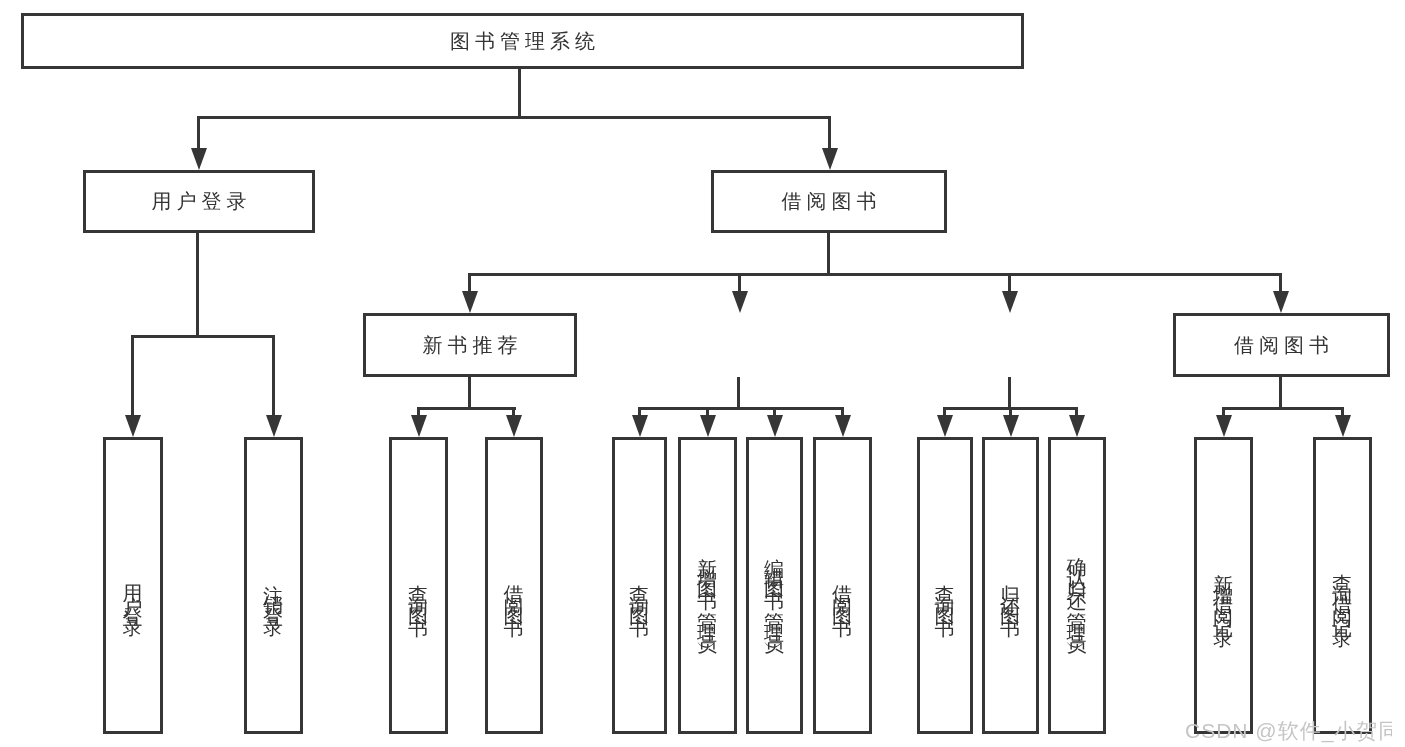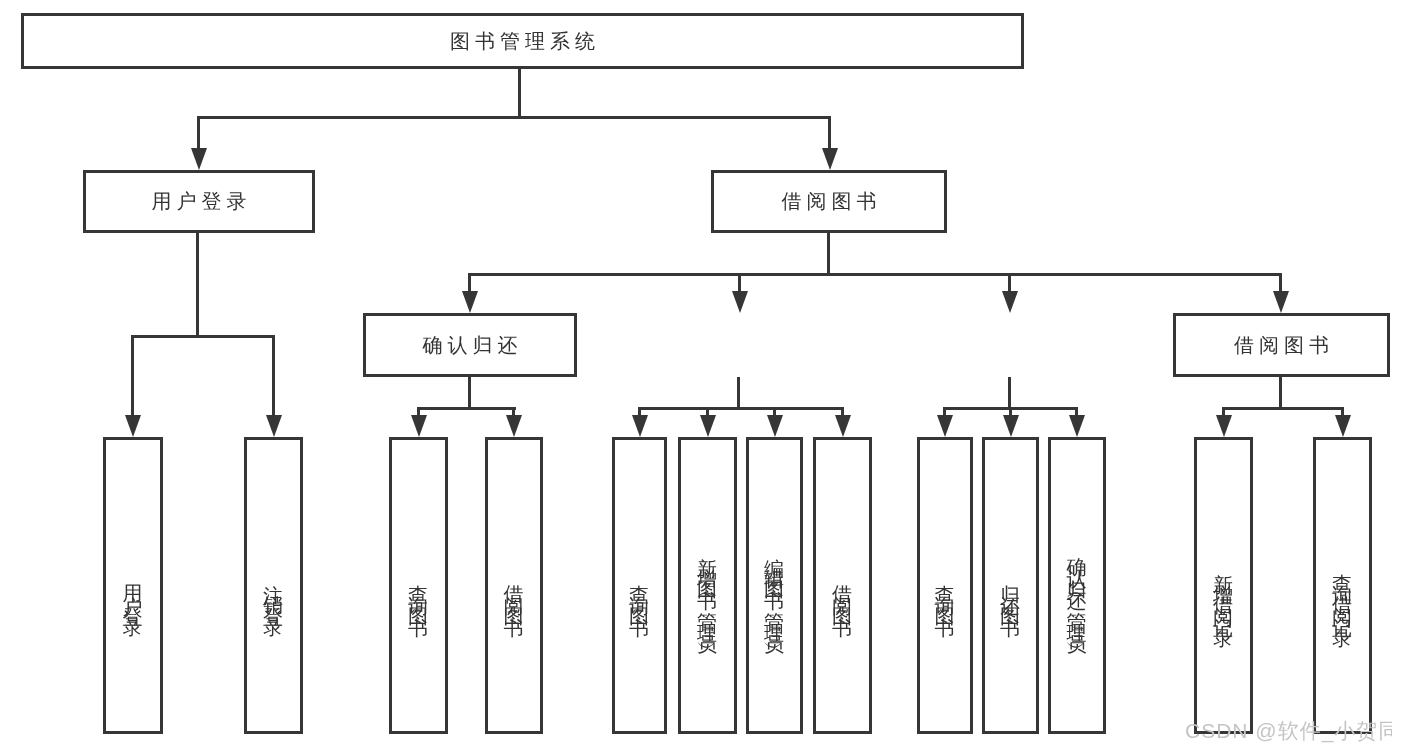--- a/index.html
+++ b/index.html
@@ -74,21 +74,21 @@
     </div>
   <div class="arrow" style="left:1001px;top:273px;height:40px">
       <i class="stem"></i>
       <i class="head"></i>
     </div>
   <div class="arrow" style="left:1272px;top:273px;height:40px">
       <i class="stem"></i>
       <i class="head"></i>
     </div>
 
-  <div class="node" style="left:363px;top:313px;width:214px;height:64px">确认归还</div>
+  <div class="node" style="left:363px;top:313px;width:214px;height:64px">新书推荐</div>
   <div class="node" style="left:1173px;top:313px;width:217px;height:64px">借阅图书</div>
 
   <div class="vline" style="left:468px;top:377px;height:31px"></div>
   <div class="hline" style="left:417px;top:407px;width:99px"></div>
   <div class="arrow" style="left:410px;top:407px;height:30px">
       <i class="stem"></i>
       <i class="head"></i>
     </div>
   <div class="arrow" style="left:505px;top:407px;height:30px">
       <i class="stem"></i>

